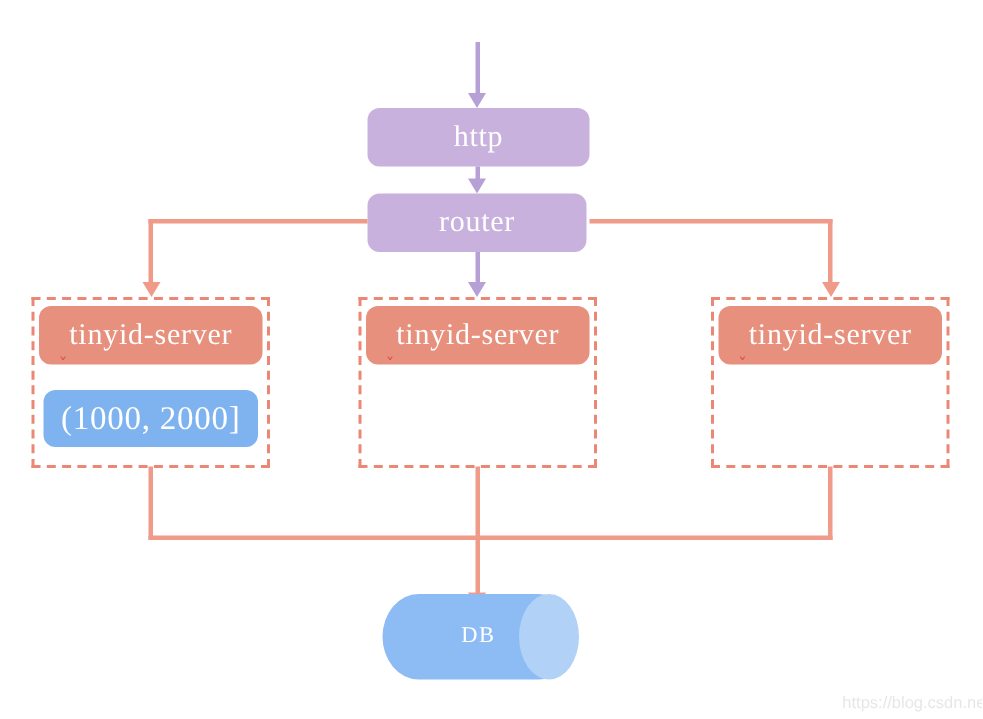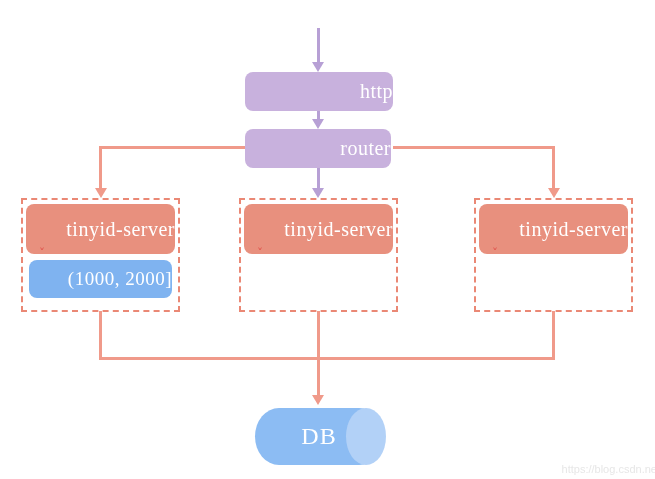--- a/index.html
+++ b/index.html
@@ -23,65 +23,65 @@
     border-top: 10px solid;
   }
   .arrow-down.purple { border-top-color: var(--purple-arrow); }
   .arrow-down.salmon { border-top-color: var(--salmon-line); }
   
   .node {
     position: absolute;
     border-radius: 8px;
     display: flex;
     align-items: center;
-    justify-content: flex-end;
+    justify-content: center;
     color: var(--node-text);
     font-size: 20px;
     letter-spacing: 0.5px;
   }
   .node.purple-box { background: var(--purple-box); }
   .node.salmon-box { background: var(--salmon-box); }
-  .node.blue-box   { background: var(--blue-box); font-size: 19px; }
+  .node.blue-box   { background: var(--blue-box); font-size: 22px; }
   
   .group {
     position: absolute;
     top: 198px;
     width: 159px;
     height: 114px;
     border: 2px dashed var(--dashed-border);
     box-sizing: border-box;
   }
   .group .server {
     left: 3px; top: 4px;
-    width: 149px; height: 50px;
+    width: 149px; height: 39px;
   }
   .group .range {
     left: 6px; top: 60px;
     width: 143px; height: 38px;
   }
   .spellmark {
     position: absolute;
     left: 13px; bottom: -6px;
     color: #e0524a;
     font-size: 12px;
     line-height: 1;
     font-family: "DejaVu Sans", sans-serif;
   }
   
   .db {
     position: absolute;
-    left: 255px; top: 408px;
+    left: 255px; top: 396px;
     width: 128px; height: 57px;
     background: var(--db-body);
     border-radius: 24px / 50%;
     display: flex;
     align-items: center;
     justify-content: center;
     color: var(--node-text);
-    font-size: 24px;
+    font-size: 15px;
     letter-spacing: 1px;
   }
   .db-face {
     position: absolute;
     right: -3px; top: 0;
     width: 40px; height: 57px;
     border-radius: 50%;
     background: var(--db-face);
   }
   .db-label { position: relative; }

